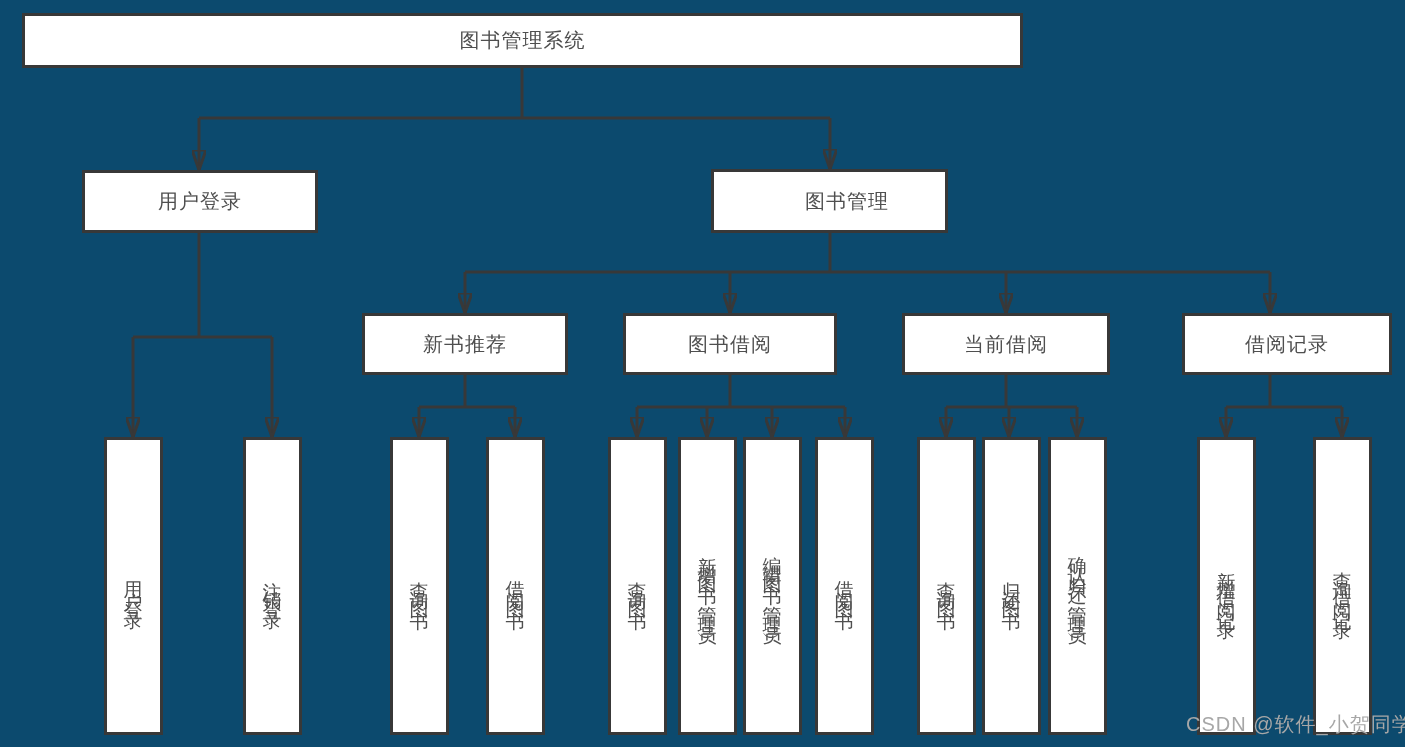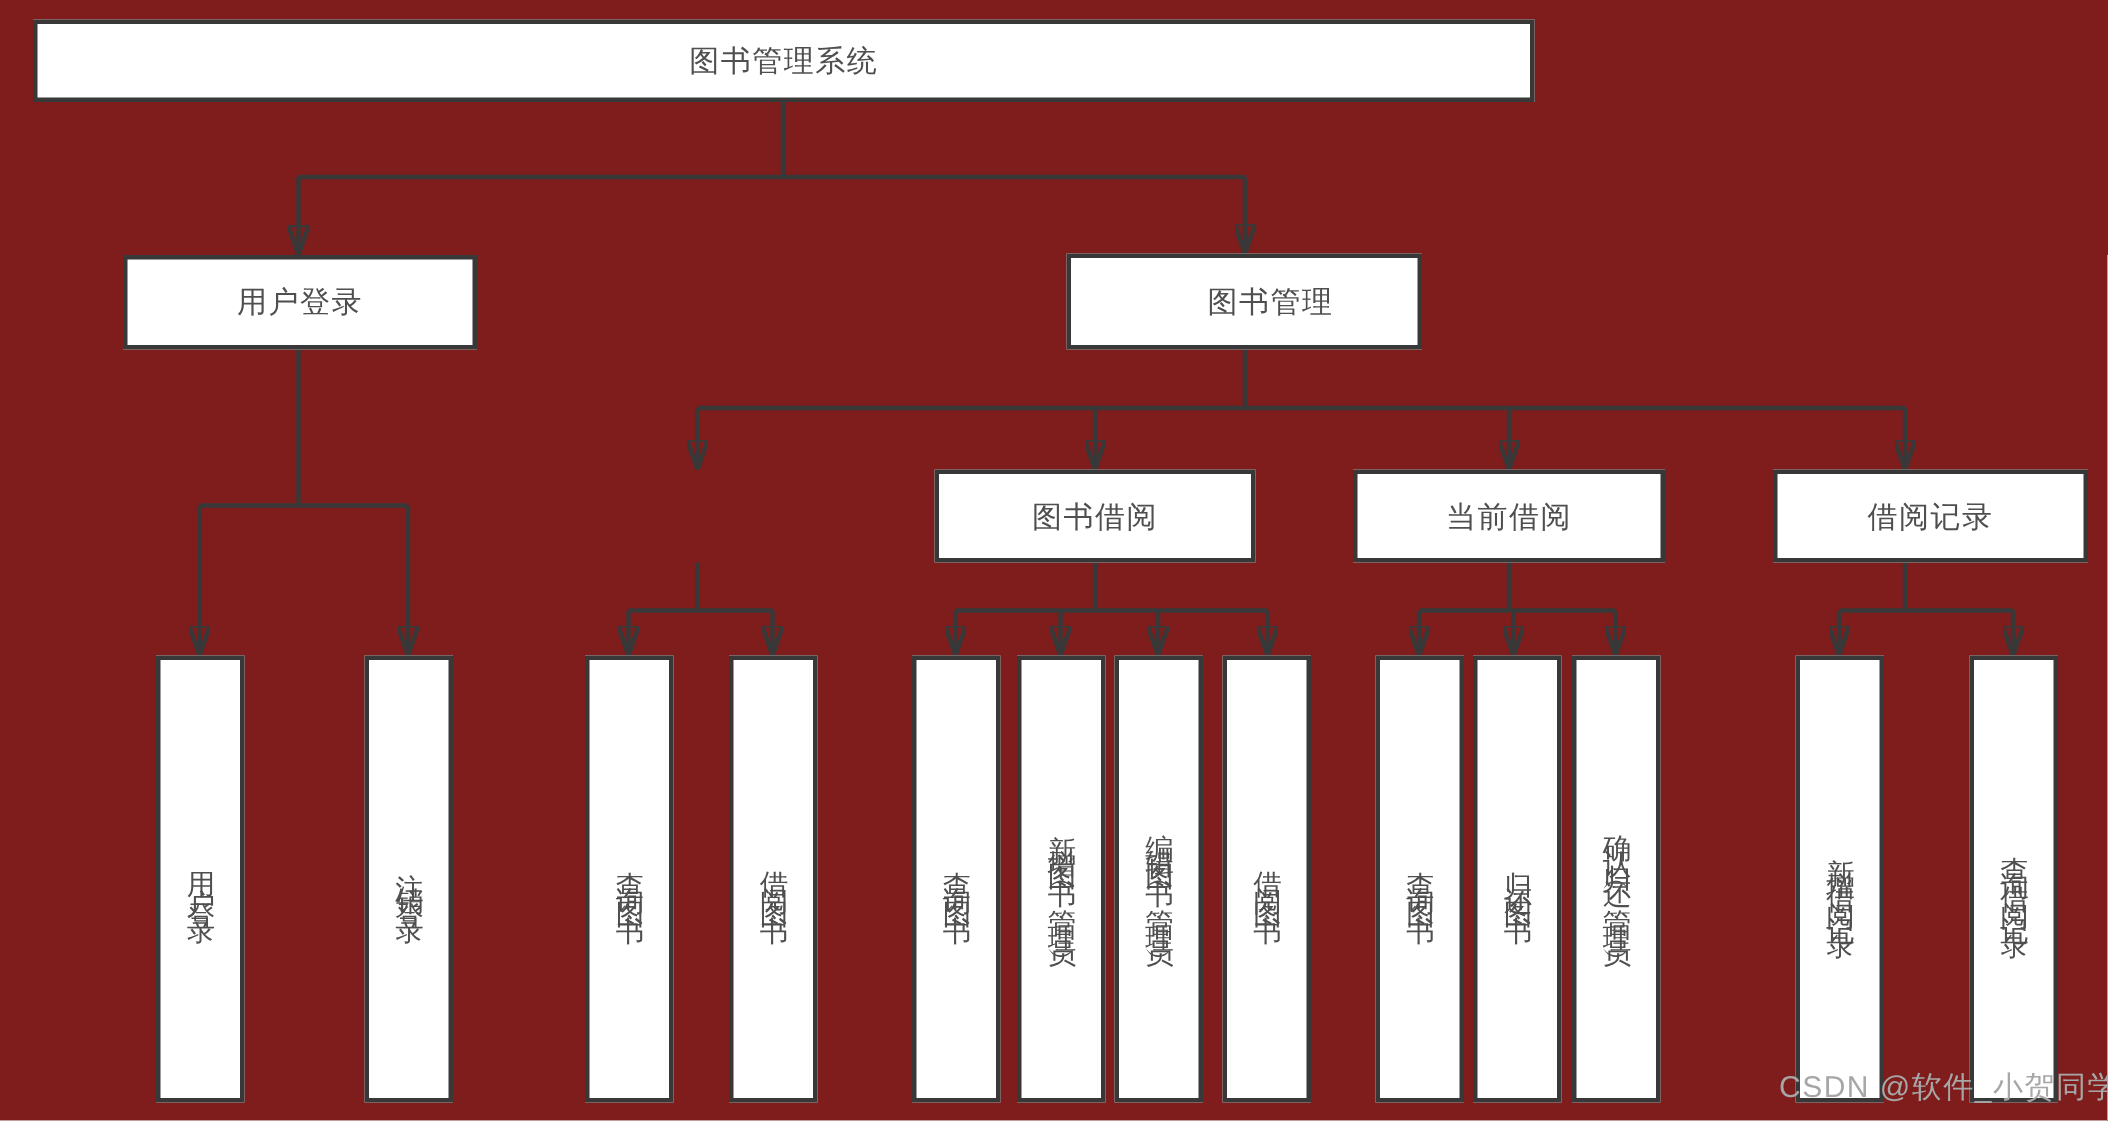--- a/index.html
+++ b/index.html
@@ -1,20 +1,20 @@
 <!DOCTYPE html>
 <html><head>
 <meta charset="utf-8">
 <style>
   html, body { margin: 0; padding: 0; background: #ffffff; }
   .stage {
     position: relative;
     width: 1405px;
     height: 747px;
-    background: #7f1d1d;
+    background: #0c4a6e;
     font-family: "Liberation Sans", "DejaVu Sans", sans-serif;
     overflow: hidden;
   }
   .node {
     position: absolute;
     box-sizing: border-box;
     border: 3px solid #383838;
     background: #ffffff;
     display: flex;
     align-items: center;
@@ -104,20 +104,21 @@
     <line x1="1077" y1="407" x2="1077" y2="437" marker-end="url(#ah)"></line>
     <line x1="1226" y1="407" x2="1226" y2="437" marker-end="url(#ah)"></line>
     <line x1="1342" y1="407" x2="1342" y2="437" marker-end="url(#ah)"></line>
   </svg>
 
   <div class="node" style="left:22px; top:13px; width:1001px; height:55px;">图书管理系统</div>
 
   <div class="node" style="left:82px; top:170px; width:236px; height:63px;">用户登录</div>
   <div class="node" style="left:711px; top:169px; width:237px; height:64px;padding-left:35px;">图书管理</div>
 
+  <div class="node" style="left:362px; top:313px; width:206px; height:62px;">新书推荐</div>
   <div class="node" style="left:902px; top:313px; width:208px; height:62px;">当前借阅</div>
   <div class="node" style="left:623px; top:313px; width:214px; height:62px;">图书借阅</div>
   <div class="node" style="left:1182px; top:313px; width:210px; height:62px;">借阅记录</div>
 
   <div class="vnode" style="left:104px; top:437px; width:59px; height:298px;">
     <span class="vtext">用户登录</span>
   </div>
   <div class="vnode" style="left:243px; top:437px; width:59px; height:298px;">
     <span class="vtext">注销登录</span>
   </div>

